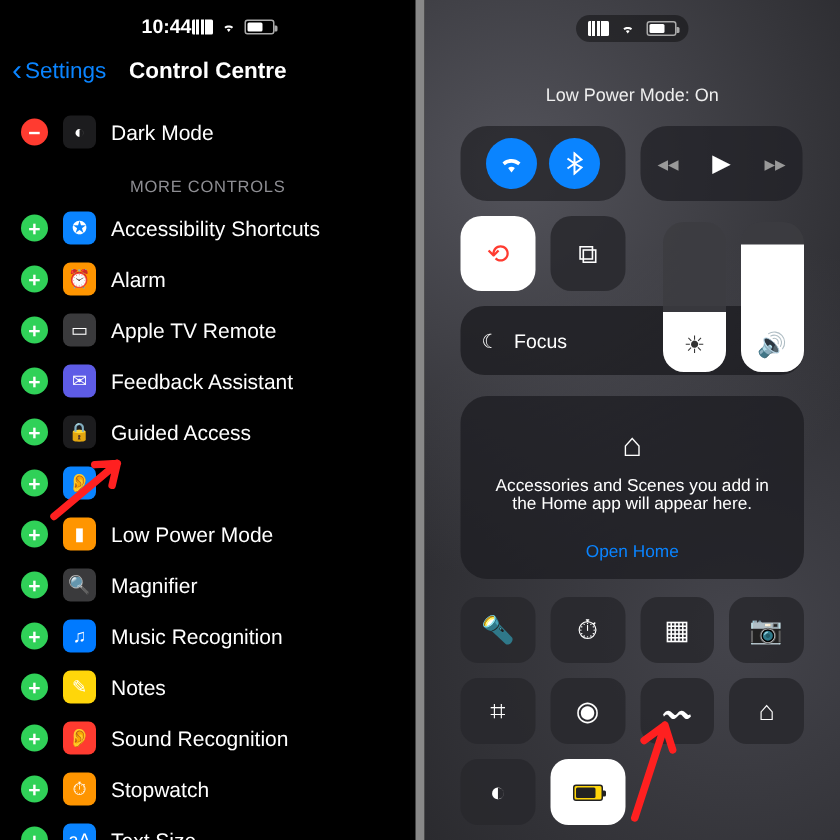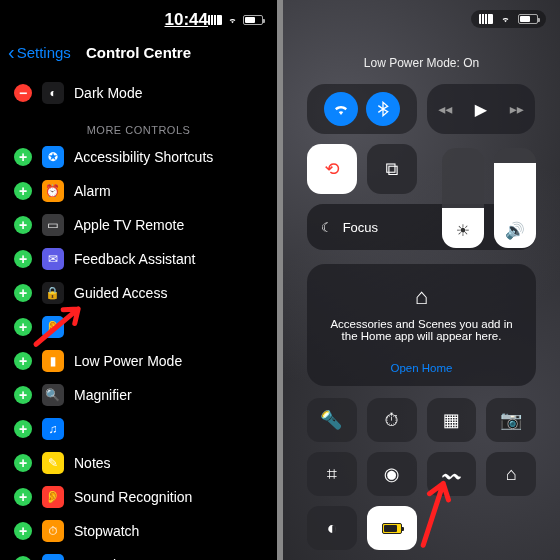--- a/index.html
+++ b/index.html
@@ -2,21 +2,21 @@
 <html><head>
 <meta charset="utf-8">
 <style>
 * { margin: 0; padding: 0; box-sizing: border-box; font-family: -apple-system, "Helvetica Neue", Arial, sans-serif; }
 body { background: #888; width: 560px; height: 560px; display: flex; gap: 6px; padding: 0; }
 
 .phone { flex: 1; height: 560px; position: relative; overflow: hidden; }
 
 
 .left { background: #000; color: #fff; }
-.statusbar { display: flex; justify-content: flex-end; padding: 10px 14px 6px; font-size: 17px; font-weight: 600; text-decoration: underline; }
+.statusbar { display: flex; justify-content: center; padding: 10px 14px 6px; font-size: 13px; font-weight: 600; }
 .status-right { display: flex; gap: 4px; align-items: center; }
 .sig { width: 14px; height: 10px; background: linear-gradient(to right, #fff 2px, transparent 2px 3px, #fff 3px 5px, transparent 5px 6px, #fff 6px 8px, transparent 8px 9px, #fff 9px 11px); border-radius: 1px; }
 .wifi { width: 13px; height: 10px; }
 .batt { width: 20px; height: 10px; border: 1px solid #aaa; border-radius: 2px; position: relative; }
 .batt::after { content: ''; position: absolute; left: 1px; top: 1px; bottom: 1px; width: 55%; background: #fff; border-radius: 1px; }
 .batt::before { content: ''; position: absolute; right: -3px; top: 3px; width: 2px; height: 4px; background: #aaa; border-radius: 0 1px 1px 0; }
 
 .navbar { display: flex; align-items: center; padding: 6px 8px 10px; position: relative; }
 .back { color: #0a84ff; font-size: 15px; display: flex; align-items: center; }
 .chev { font-size: 20px; margin-right: 2px; line-height: 1; }
@@ -169,20 +169,21 @@
           <span class="row-label">Low Power Mode</span>
         </div>
         <div class="row">
           <span class="addbtn">+</span>
           <span class="appicon ic-mag">🔍</span>
           <span class="row-label">Magnifier</span>
         </div>
         <div class="row">
           <span class="addbtn">+</span>
           <span class="appicon ic-music">♫</span>
+          <span class="row-label">Music Recognition</span>
         </div>
         <div class="row">
           <span class="addbtn">+</span>
           <span class="appicon ic-notes">✎</span>
           <span class="row-label">Notes</span>
         </div>
         <div class="row">
           <span class="addbtn">+</span>
           <span class="appicon ic-sr">👂</span>
           <span class="row-label">Sound Recognition</span>

